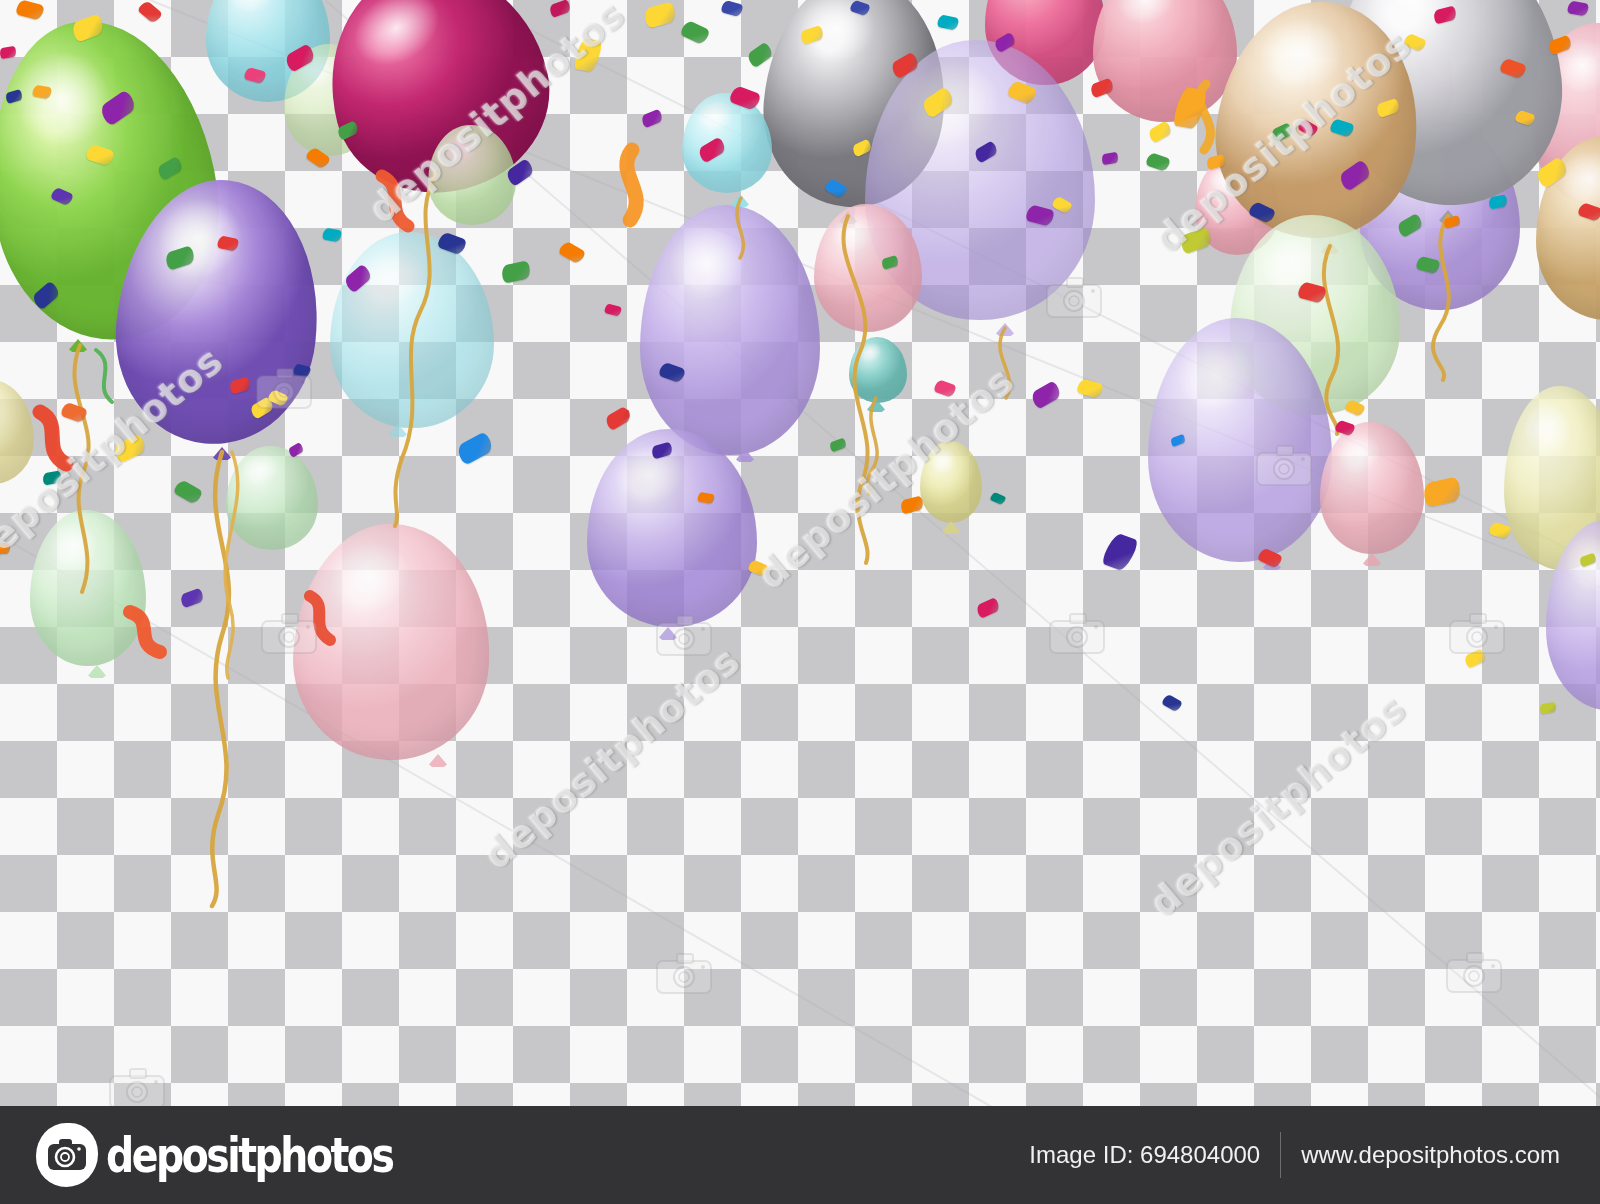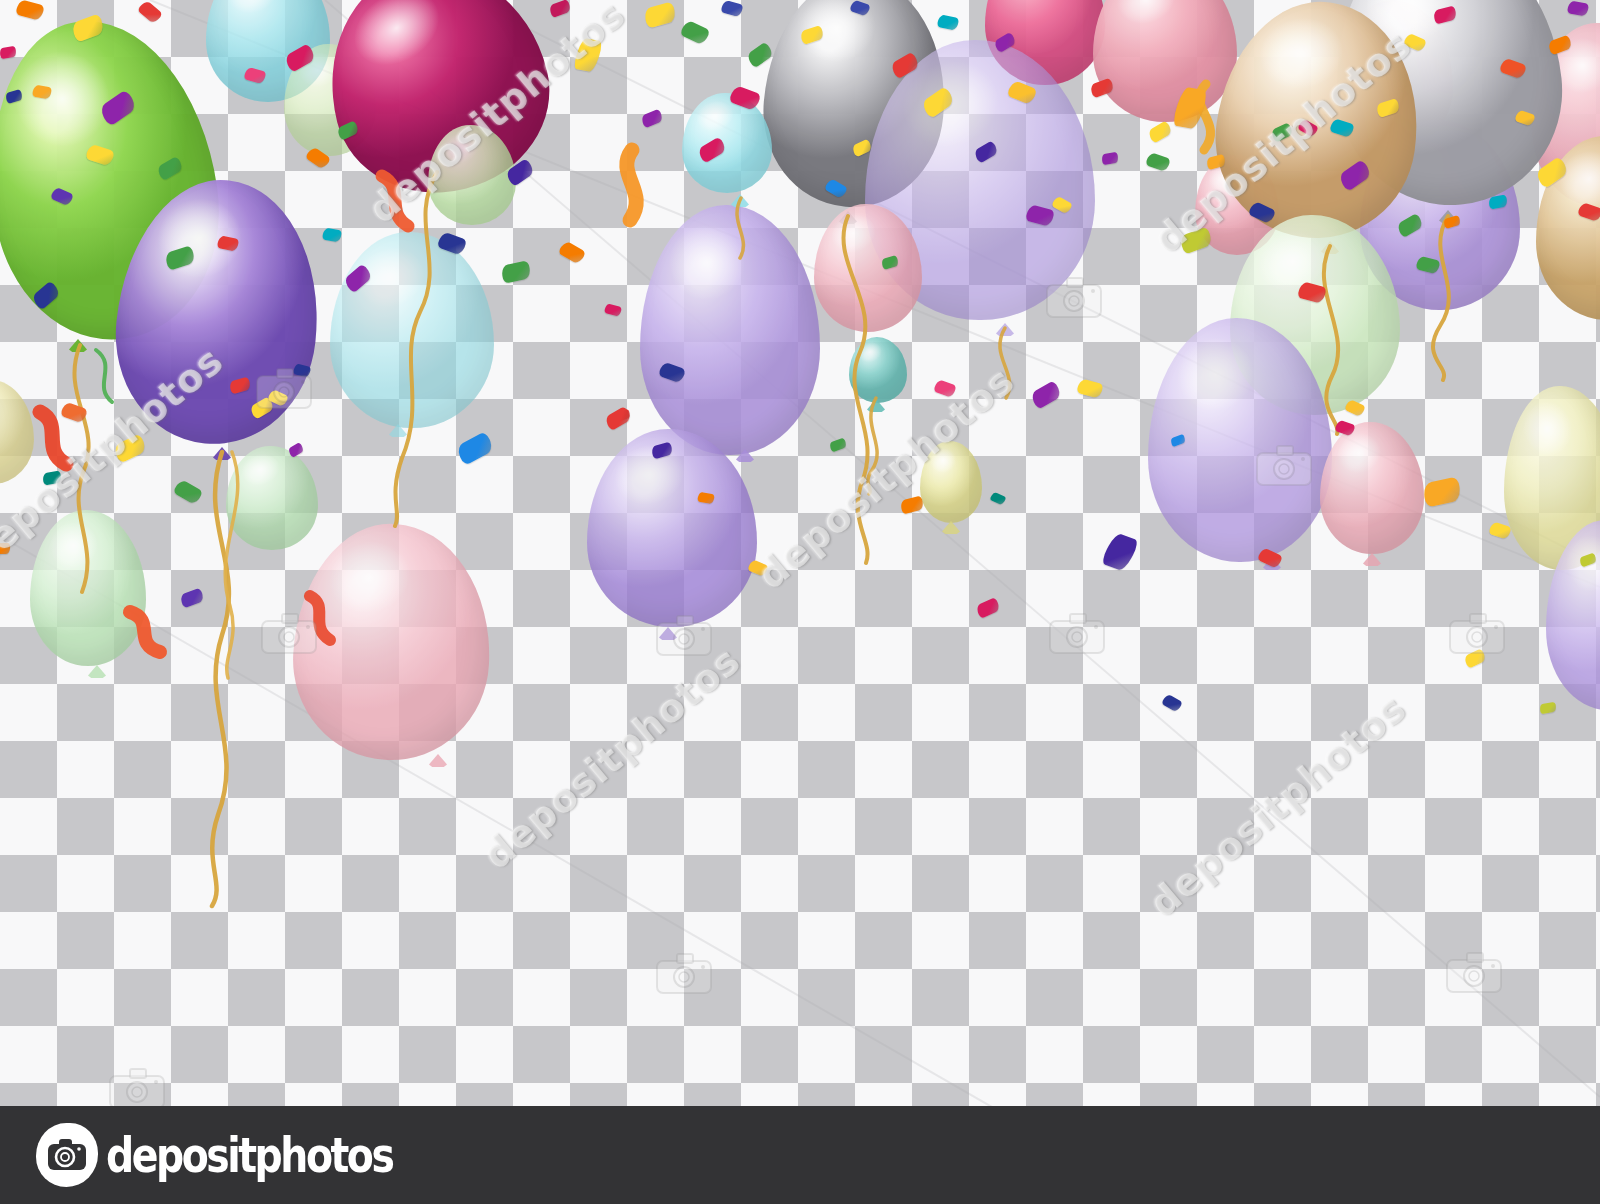--- a/index.html
+++ b/index.html
@@ -374,14 +374,19 @@
         <svg width="40" height="34" viewBox="0 0 40 34">
           <rect x="1" y="6" width="38" height="26" rx="6" fill="#333335"></rect>
           <rect x="12" y="1" width="13" height="8" rx="3" fill="#333335"></rect>
           <circle cx="18" cy="19" r="9" fill="none" stroke="#ffffff" stroke-width="2.6"></circle>
           <circle cx="18" cy="19" r="4" fill="none" stroke="#ffffff" stroke-width="1.8"></circle>
           <circle cx="32" cy="11" r="1.8" fill="#ffffff"></circle>
         </svg>
       </div>
       <span class="logo-word">depositphotos</span>
     </div>
+    <div class="meta">
+      <span>Image ID: 694804000</span>
+      <span class="divider"></span>
+      <span>www.depositphotos.com</span>
+    </div>
   </div>
 </div>
 
 </body></html>

